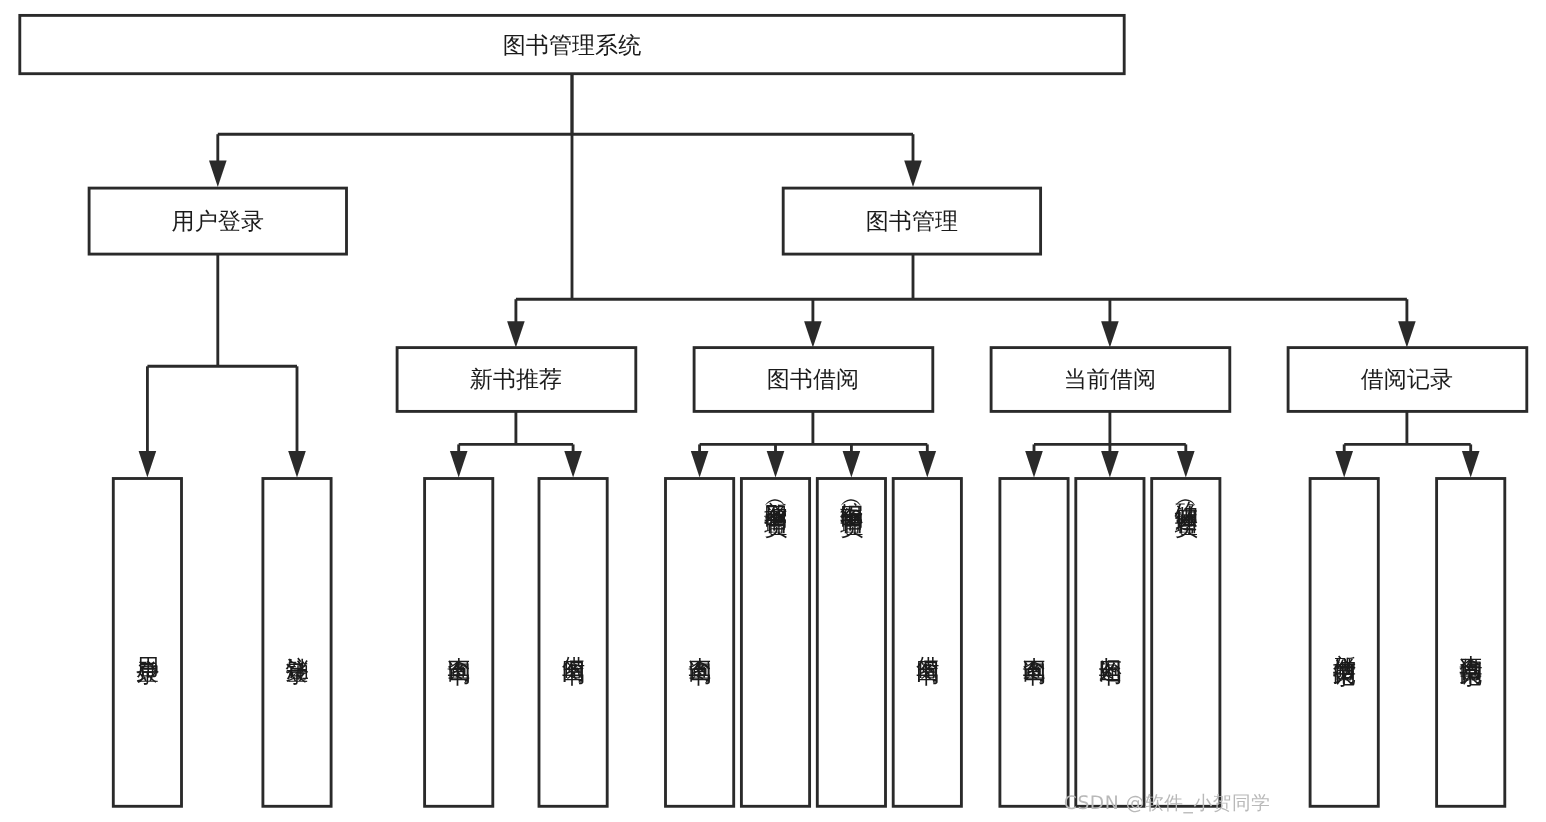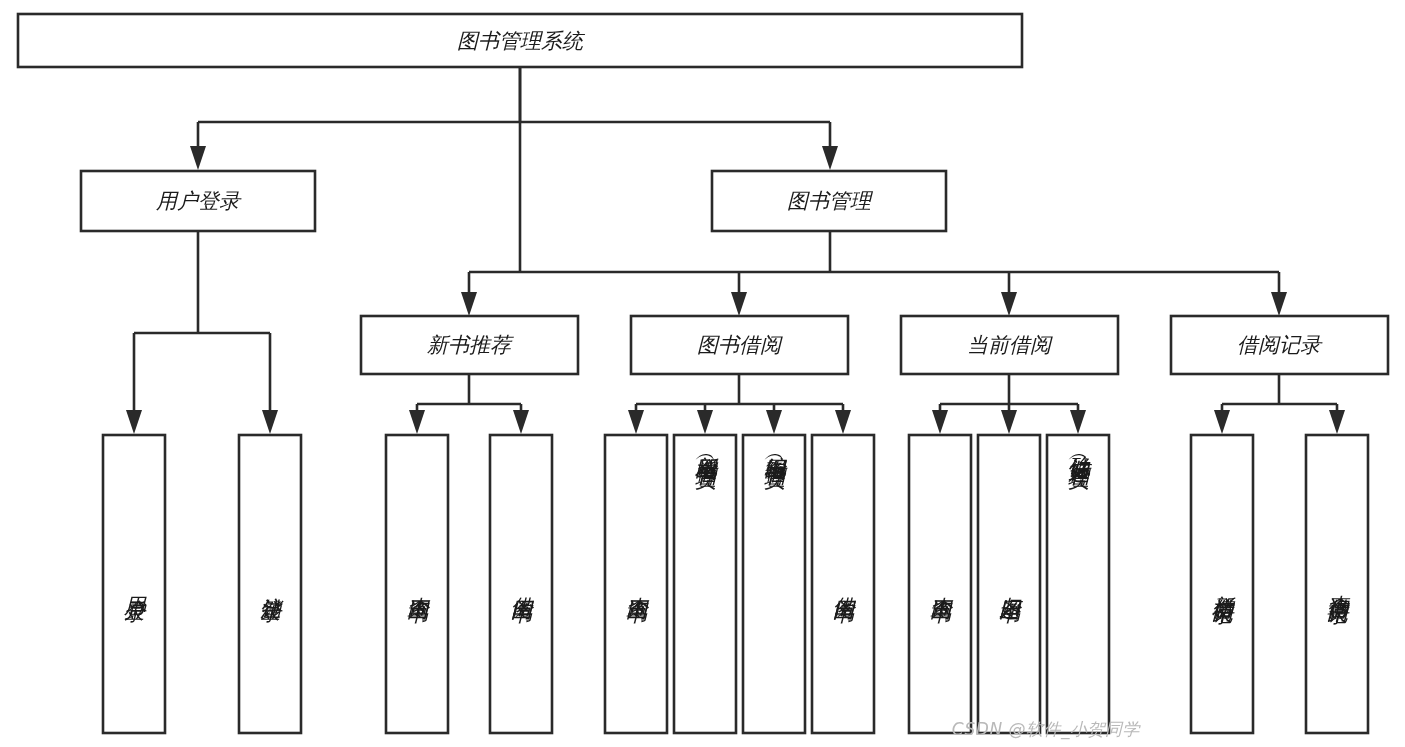--- a/index.html
+++ b/index.html
@@ -11,21 +11,20 @@
     width: 1405px;
     height: 747px;
     font-family: "DejaVu Sans", "Liberation Sans", sans-serif;
     overflow: hidden;
   }
   #diagram-root {
     position: relative;
     width: 1155px;
     height: 747px;
     background: #ffffff;
-    font-style: italic;
   }
   svg#tree-svg {
     position: absolute;
     top: 0;
     left: 0;
     width: 1405px;
     height: 747px;
   }
   .node-box {
     fill: #ffffff;
@@ -61,21 +60,21 @@
     text-orientation: upright;
     font-family: "DejaVu Sans", "Liberation Sans", sans-serif;
     font-size: 21px;
     line-height: 1.18;
     color: #1b1b1b;
     letter-spacing: 2px;
     white-space: nowrap;
   }
   #watermark {
     position: absolute;
-    right: 15px;
+    right: 0;
     bottom: 6px;
     font-family: "DejaVu Sans", "Liberation Sans", sans-serif;
     font-size: 17px;
     color: #b9b9b9;
     letter-spacing: 0.5px;
     white-space: nowrap;
   }
 </style>
 </head>
 <body>

